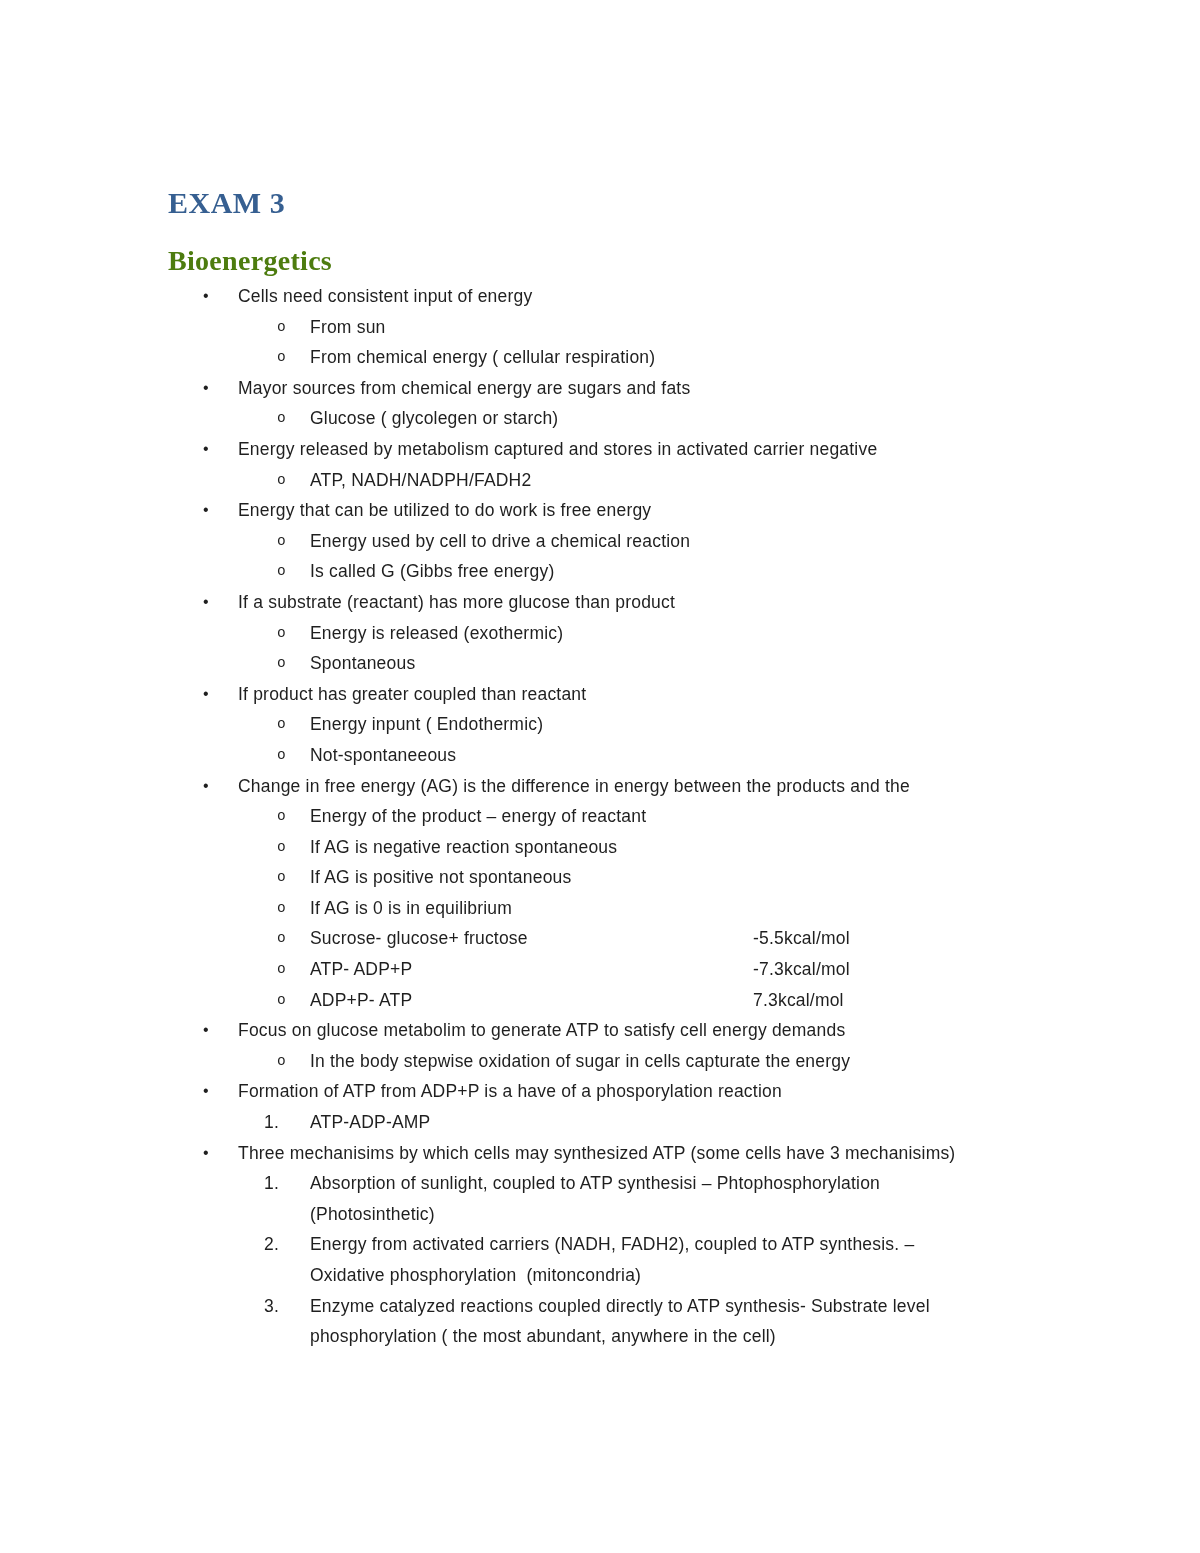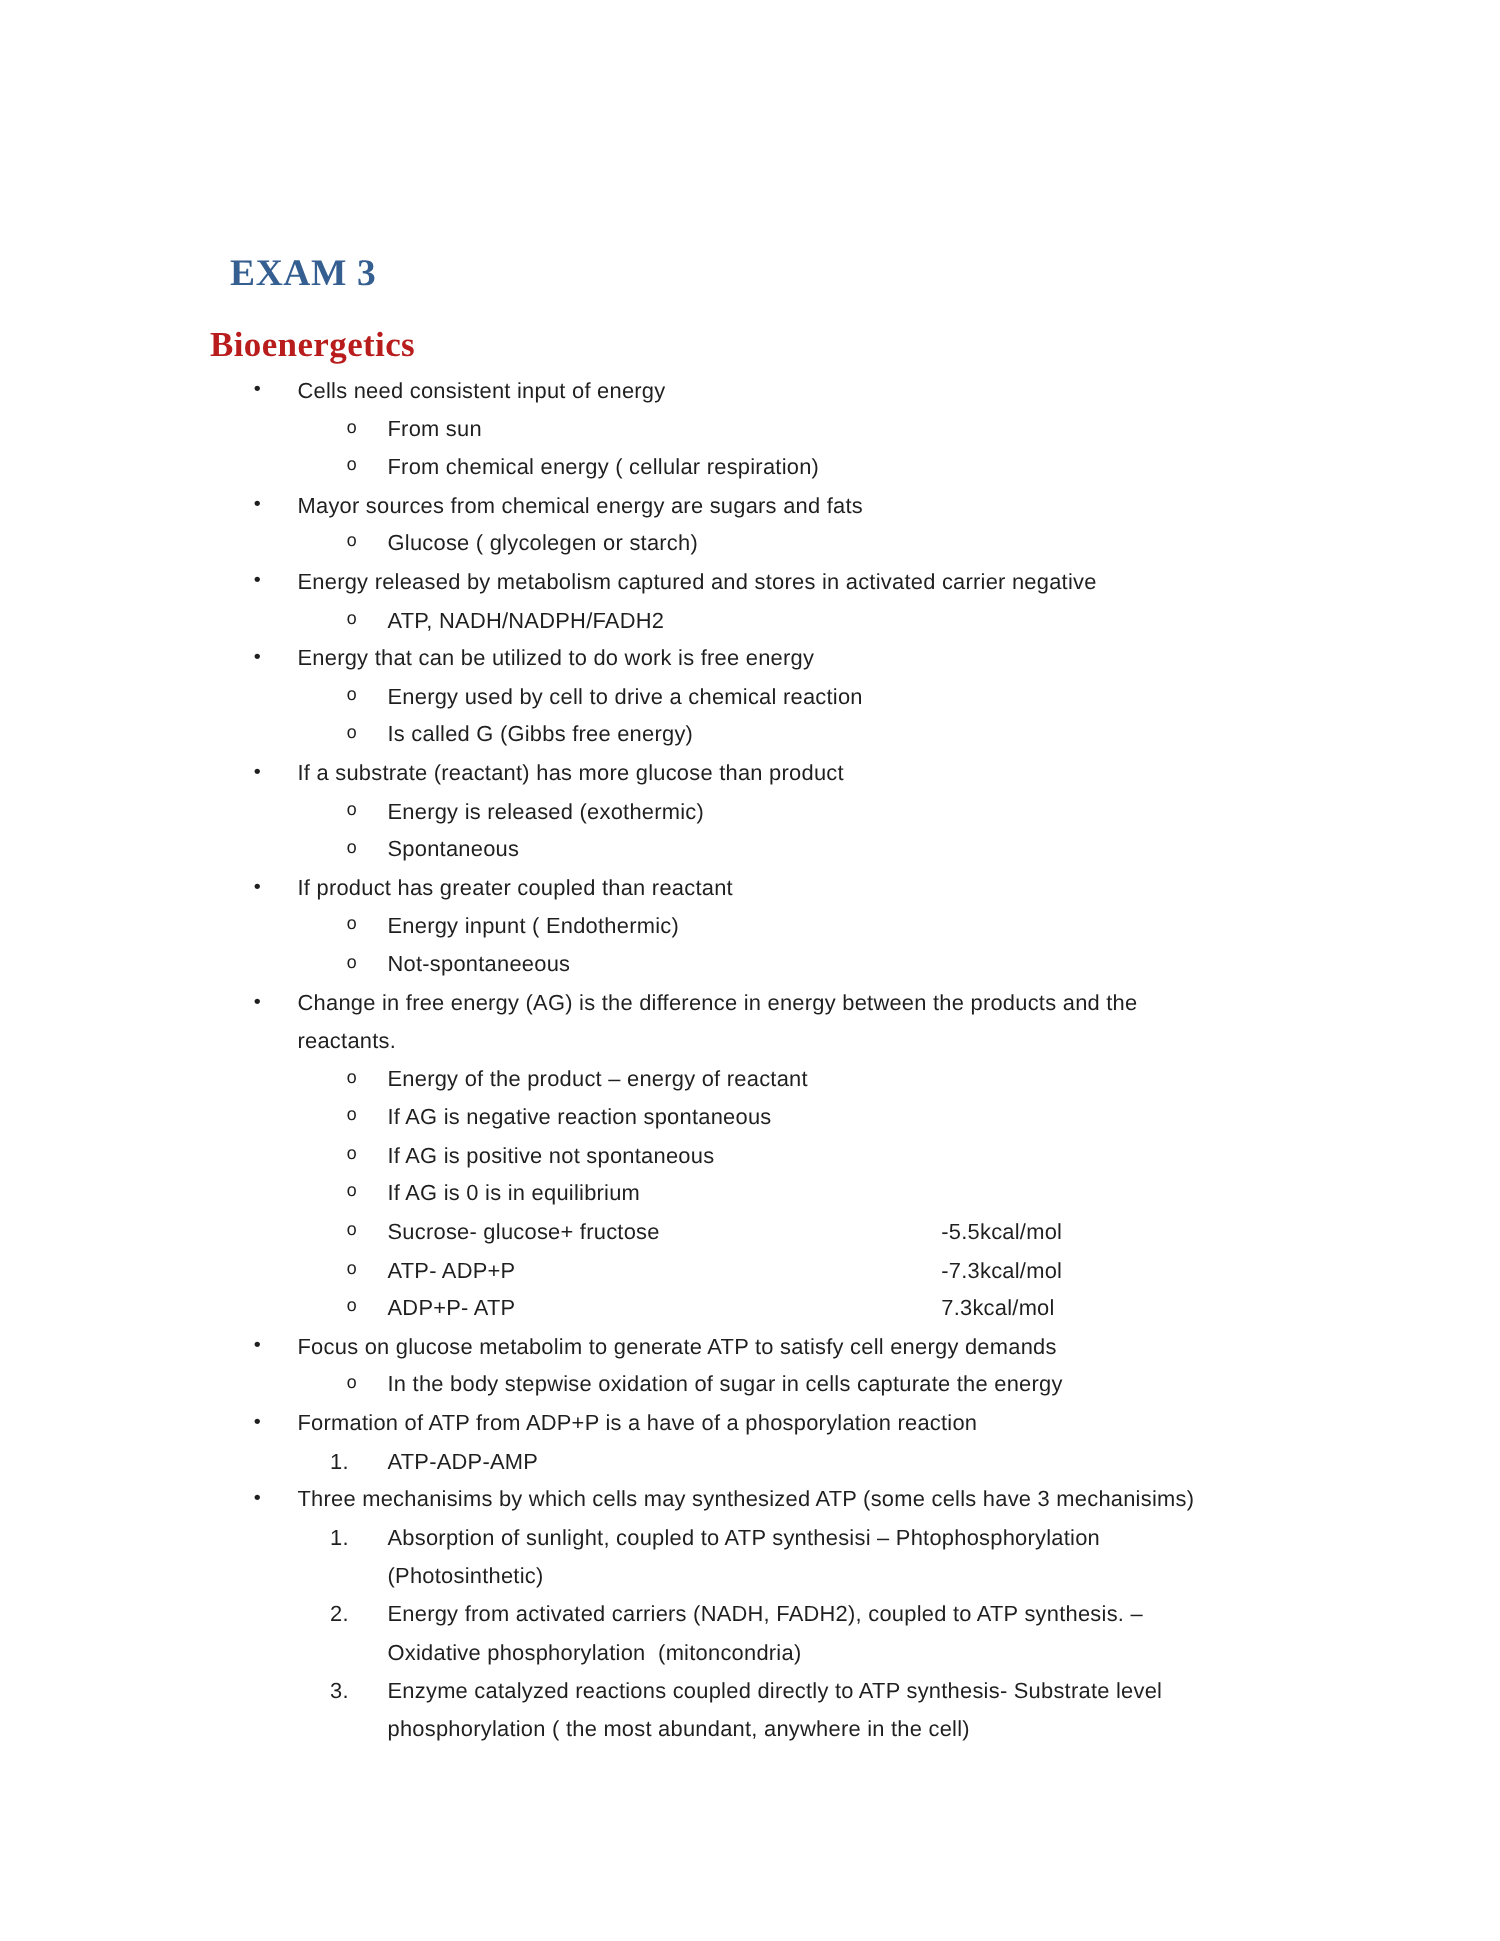--- a/index.html
+++ b/index.html
@@ -13,35 +13,35 @@
     height: 1553px;
     background: #ffffff;
     overflow: hidden;
     font-family: "Liberation Sans", "DejaVu Sans", sans-serif;
     color: #1f1f1f;
   }
   .doc {
     padding: 188px 50px 0 168px;
   }
   h1.title {
-    margin: 16px;
+    margin: 0;
     font-family: "Liberation Serif", "DejaVu Serif", serif;
     font-weight: bold;
     font-size: 30px;
     line-height: 30px;
     color: #365F91;
     letter-spacing: 0.5px;
   }
   h2.section {
     margin: 29px 0 0 0;
     font-family: "Liberation Serif", "DejaVu Serif", serif;
     font-weight: bold;
     font-size: 28px;
     line-height: 28px;
-    color: #b91c1c;
+    color: #4d7c0f;
     letter-spacing: 0.3px;
   }
   .list {
     margin-top: 6px;
     font-size: 17.5px;
     letter-spacing: 0.2px;
   }
   .row {
     position: relative;
     width: 900px;
@@ -142,21 +142,20 @@
           <span class="marker">o</span>
           <span class="txtline">Energy inpunt ( Endothermic)</span>
         </div>
         <div class="row lvl2">
           <span class="marker">o</span>
           <span class="txtline">Not-spontaneeous</span>
         </div>
         <div class="row lvl1">
           <span class="marker">•</span>
           <span class="txtline">Change in free energy (AG) is the difference in energy between the products and the</span>
-          <span class="txtline">reactants.</span>
         </div>
         <div class="row lvl2">
           <span class="marker">o</span>
           <span class="txtline">Energy of the product – energy of reactant</span>
         </div>
         <div class="row lvl2">
           <span class="marker">o</span>
           <span class="txtline">If AG is negative reaction spontaneous</span>
         </div>
         <div class="row lvl2">

